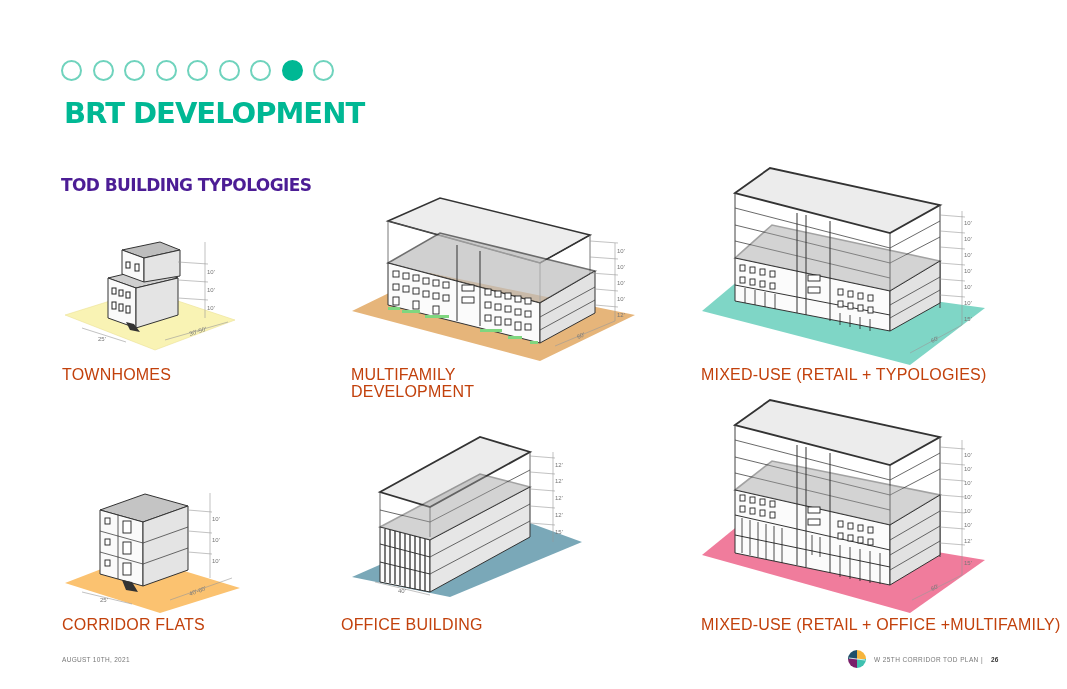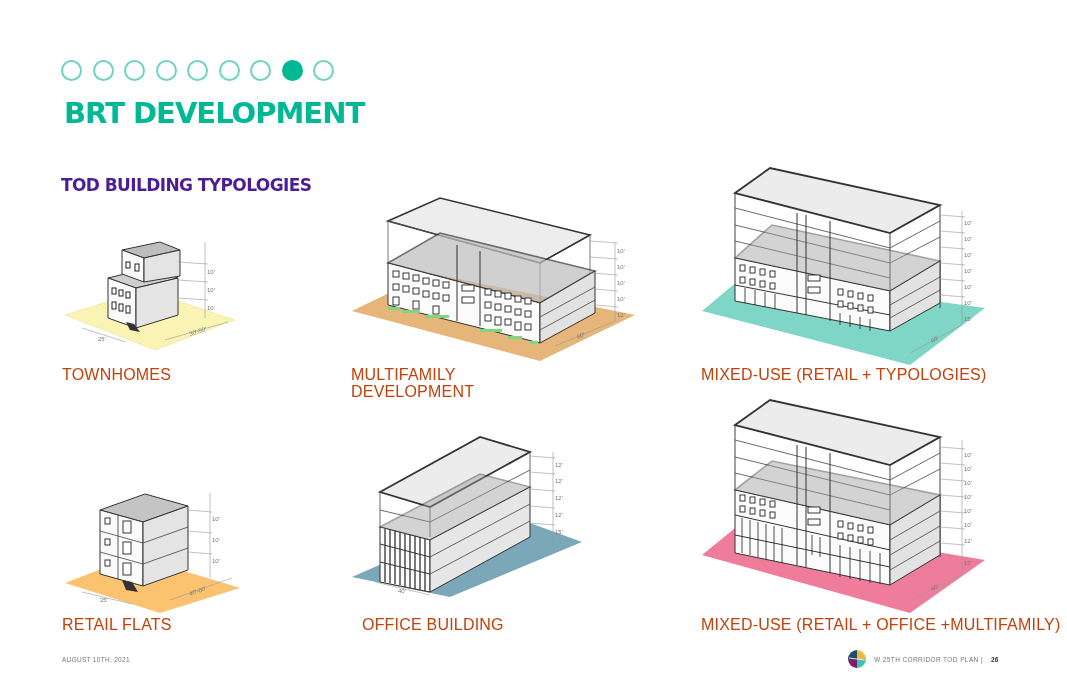--- a/index.html
+++ b/index.html
@@ -251,21 +251,21 @@
       <line x1="128" y1="64" x2="152" y2="66"></line>
     <line x1="22" y1="104" x2="72" y2="116"></line>
       <line x1="110" y1="112" x2="172" y2="90"></line>
   </g>
   <text class="dimtext" x="152" y="33">10'</text>
     <text class="dimtext" x="152" y="54">10'</text>
     <text class="dimtext" x="152" y="75">10'</text>
   <text class="dimtext" x="40" y="114">25'</text>
   <text class="dimtext" x="130" y="108" transform="rotate(-20 130 108)">40'-60'</text>
 </svg>
-<div class="label" style="left:62px;top:616px">RETAIL FLATS</div>
+<div class="label" style="left:62px;top:616px">CORRIDOR FLATS</div>
 
 <svg class="fig" style="left:350px;top:432px" width="235" height="165" viewBox="0 0 235 165">
   <polygon points="2,145 150,80 232,110 100,165" fill="#7aa8b8"></polygon>
   <polygon points="30,60 130,5 180,20 80,75" fill="#ececec" stroke="#333" stroke-width="1.8"></polygon>
   <line x1="30" y1="60" x2="30" y2="95" stroke="#444" stroke-width="0.8"></line>
   <line x1="80" y1="75" x2="80" y2="105" stroke="#444" stroke-width="0.8"></line>
   <line x1="180" y1="20" x2="180" y2="55" stroke="#444" stroke-width="0.8"></line>
   <line x1="30" y1="78" x2="80" y2="90" stroke="#444" stroke-width="0.8"></line>
   <line x1="80" y1="90" x2="180" y2="38" stroke="#444" stroke-width="0.8"></line>
   <polygon points="30,95 130,42 180,55 80,108" fill="#9e9e9e" opacity="0.45" stroke="#333" stroke-width="1.6"></polygon>
@@ -297,21 +297,21 @@
       <line x1="180" y1="91" x2="205" y2="93"></line>
     <line x1="25" y1="150" x2="80" y2="163"></line>
   </g>
   <text class="dimtext" x="205" y="35">12'</text>
     <text class="dimtext" x="205" y="51">12'</text>
     <text class="dimtext" x="205" y="68">12'</text>
     <text class="dimtext" x="205" y="85">12'</text>
     <text class="dimtext" x="205" y="102">15'</text>
   <text class="dimtext" x="48" y="161">40'</text>
 </svg>
-<div class="label" style="left:362px;top:616px">OFFICE BUILDING</div>
+<div class="label" style="left:341px;top:616px">OFFICE BUILDING</div>
 
 <svg class="fig" style="left:700px;top:395px" width="290" height="220" viewBox="0 0 290 220">
   <polygon points="2,160 45,125 285,165 210,218" fill="#f07c9c"></polygon>
   <polygon points="35,30 70,5 240,42 190,70" fill="#ececec" stroke="#333" stroke-width="1.8"></polygon>
   <line x1="35" y1="30" x2="35" y2="95" stroke="#444" stroke-width="1"></line>
   <line x1="190" y1="70" x2="190" y2="190" stroke="#444" stroke-width="1"></line>
   <line x1="240" y1="42" x2="240" y2="162" stroke="#444" stroke-width="1"></line>
   <g stroke="#444" stroke-width="0.8">
       <line x1="35" y1="45" x2="190" y2="85"></line>
       <line x1="35" y1="62" x2="190" y2="100"></line>

